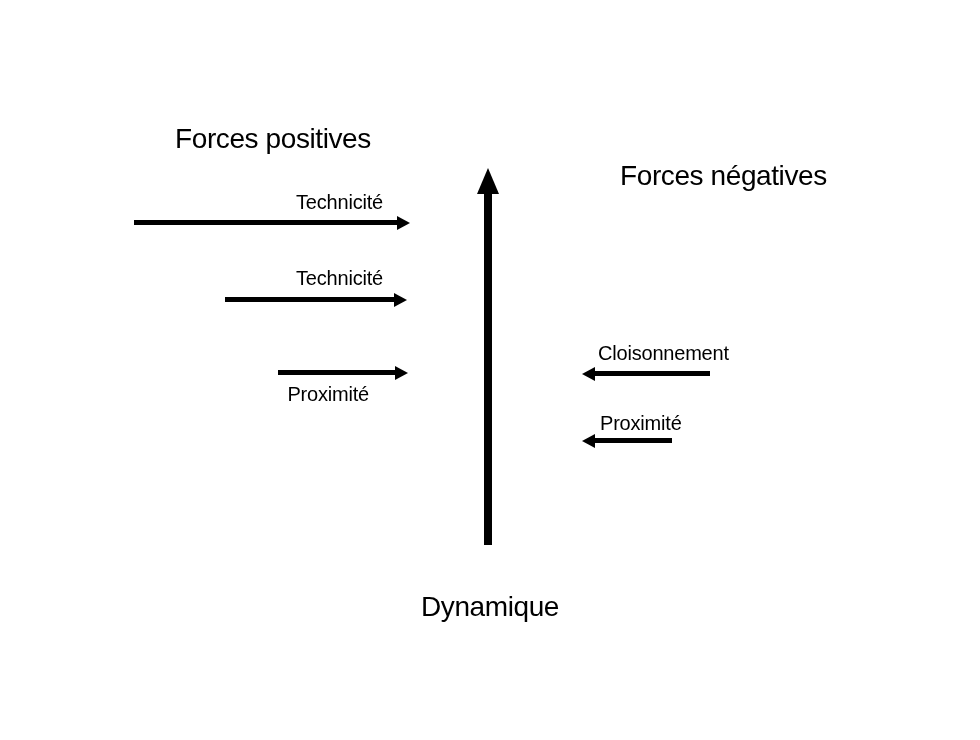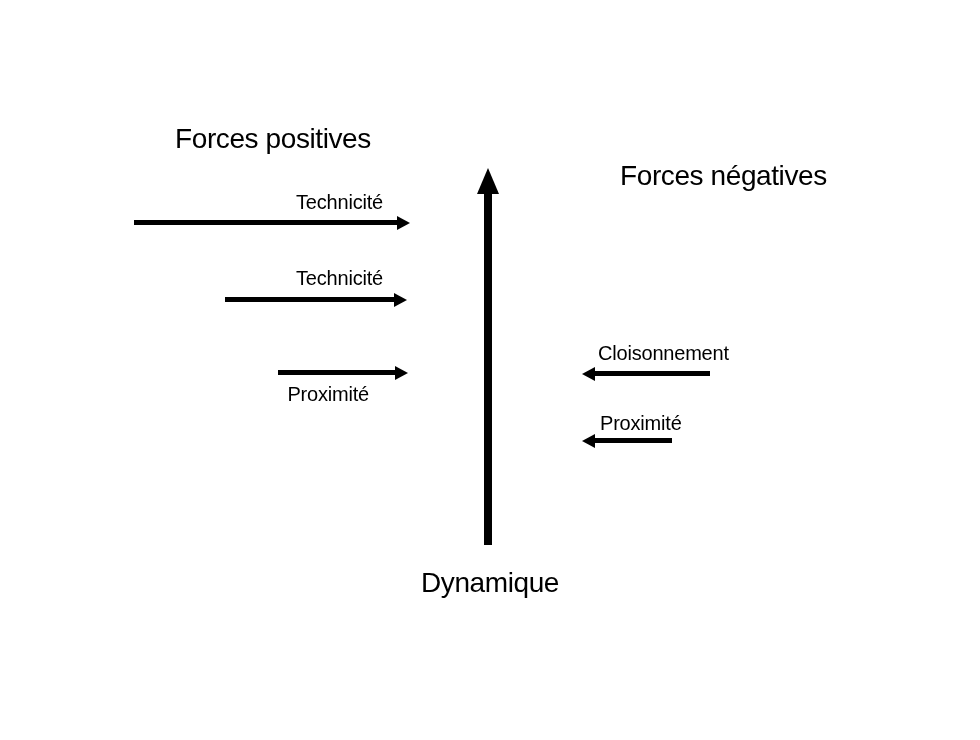--- a/index.html
+++ b/index.html
@@ -75,21 +75,21 @@
     left: 477px;
     top: 168px;
     width: 0; height: 0;
     border-left: 11px solid transparent;
     border-right: 11px solid transparent;
     border-bottom: 26px solid #000000;
   }
   .axis-label {
     position: absolute;
     left: 390px;
-    top: 564px;
+    top: 588px;
     width: 200px;
     text-align: center;
     font-size: 28px;
     line-height: 38px;
     letter-spacing: -0.4px;
   }
 </style>
 </head>
 <body>
 

